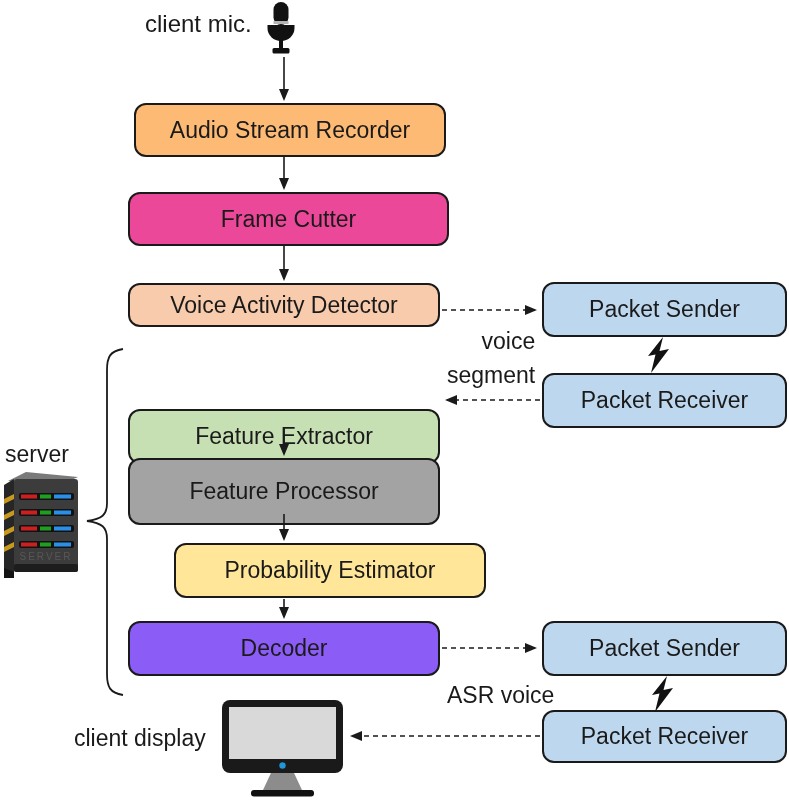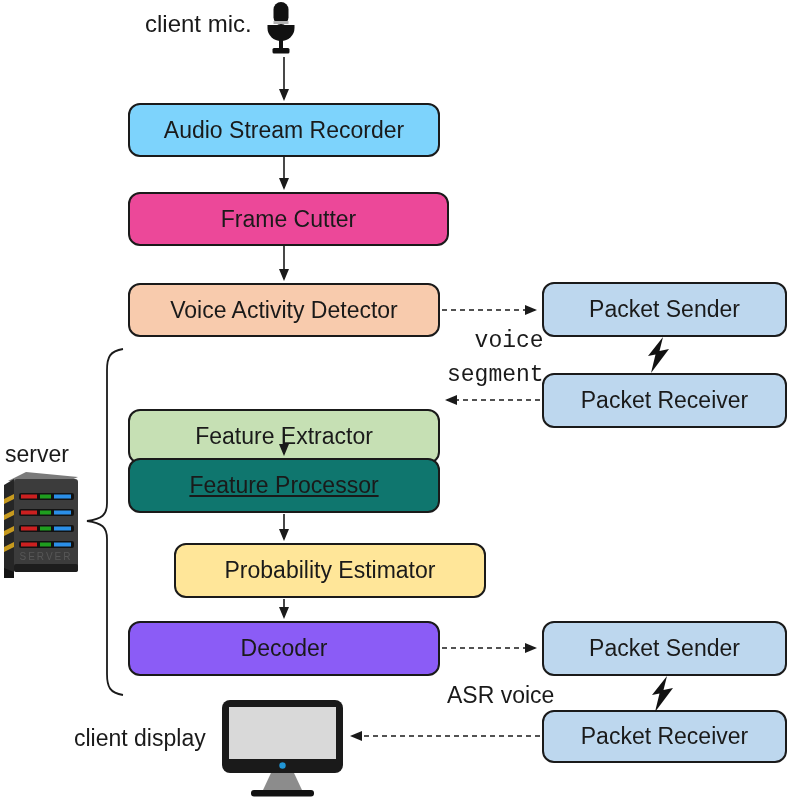--- a/index.html
+++ b/index.html
@@ -7,38 +7,38 @@
     position:relative;width:789px;height:800px;background:#ffffff;
     font-family:"Liberation Sans",sans-serif;color:#1a1a1a;overflow:hidden;
   }
   .box{
     position:absolute;box-sizing:border-box;
     border:2.5px solid #1a1a1a;border-radius:12px;
     display:flex;align-items:center;justify-content:center;
     font-size:23px;line-height:1;white-space:nowrap;
   }
   .lbl{position:absolute;font-size:23px;line-height:1.2;white-space:nowrap;text-align:right;}
-  .lbl-multiline{line-height:34px;font-family:Liberation Mono, monospace;}
+  .lbl-multiline{line-height:34px;}
   .overlay{position:absolute;left:0;top:0;pointer-events:none;}
   .icon{position:absolute;}
 </style>
 </head>
 <body>
 
 <div class="canvas">
 
-  <div class="box" style="left: 128px; top: 103px; width: 312px; height: 54px; background-color: #7dd3fc;">Audio Stream Recorder</div>
+  <div class="box" style="left: 134px; top: 103px; width: 312px; height: 54px; background-color: #fdba74;">Audio Stream Recorder</div>
 
   <div class="box" style="left: 128px; top: 192px; width: 321px; height: 54px; background-color: #ec4899;">Frame Cutter</div>
 
-  <div class="box" style="left: 128px; top: 283px; width: 312px; height: 54px; background-color: rgb(248, 203, 173);">Voice Activity Detector</div>
+  <div class="box" style="left: 128px; top: 283px; width: 312px; height: 44px; background-color: rgb(248, 203, 173);">Voice Activity Detector</div>
 
   <div class="box" style="left: 128px; top: 373px; width: 312px; height: 55px; background-color: rgb(198, 224, 180); margin-top: 36px;">Feature Extractor</div>
 
-  <div class="box" style="left: 128px; top: 458px; width: 312px; height: 55px; background-color: #0f766e; text-decoration: underline;">Feature Processor</div>
+  <div class="box" style="left: 128px; top: 458px; width: 312px; height: 67px; background-color: #a3a3a3;">Feature Processor</div>
 
   <div class="box" style="left: 128px; top: 543px; width: 312px; height: 55px; background-color: rgb(255, 230, 153); margin-left: 46px;">Probability Estimator</div>
 
   <div class="box" style="left: 128px; top: 621px; width: 312px; height: 55px; background-color: #8b5cf6;">Decoder</div>
 
   <div class="box" style="left: 542px; top: 282px; width: 245px; height: 55px; background-color: rgb(189, 215, 238);">Packet Sender</div>
 
   <div class="box" style="left: 542px; top: 373px; width: 245px; height: 55px; background-color: rgb(189, 215, 238);">Packet Receiver</div>
 
   <div class="box" style="left: 542px; top: 621px; width: 245px; height: 55px; background-color: rgb(189, 215, 238);">Packet Sender</div>

